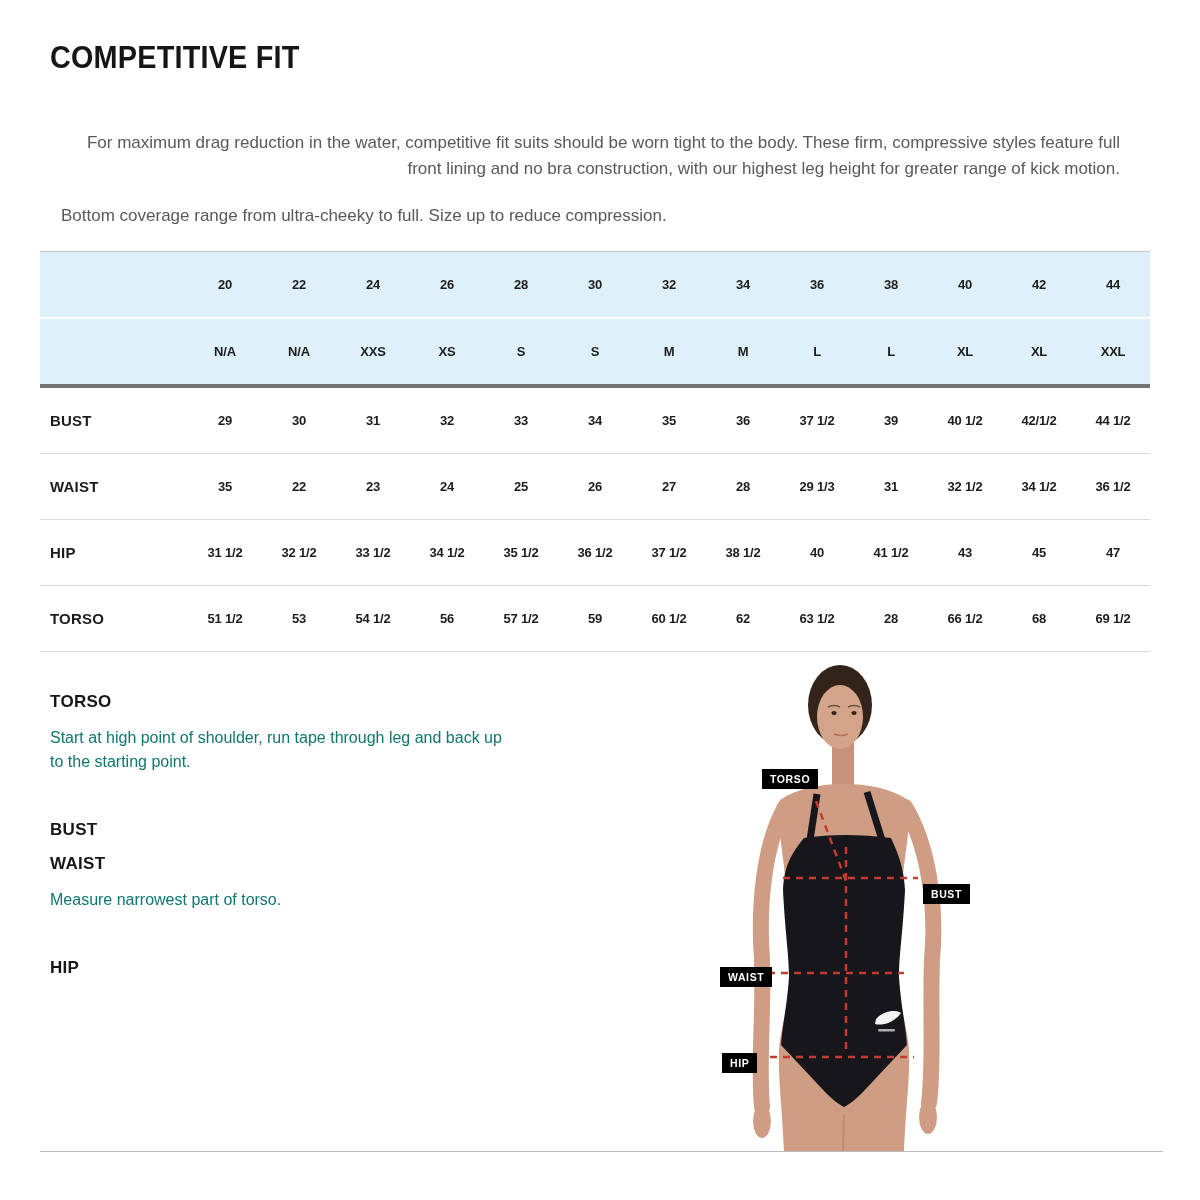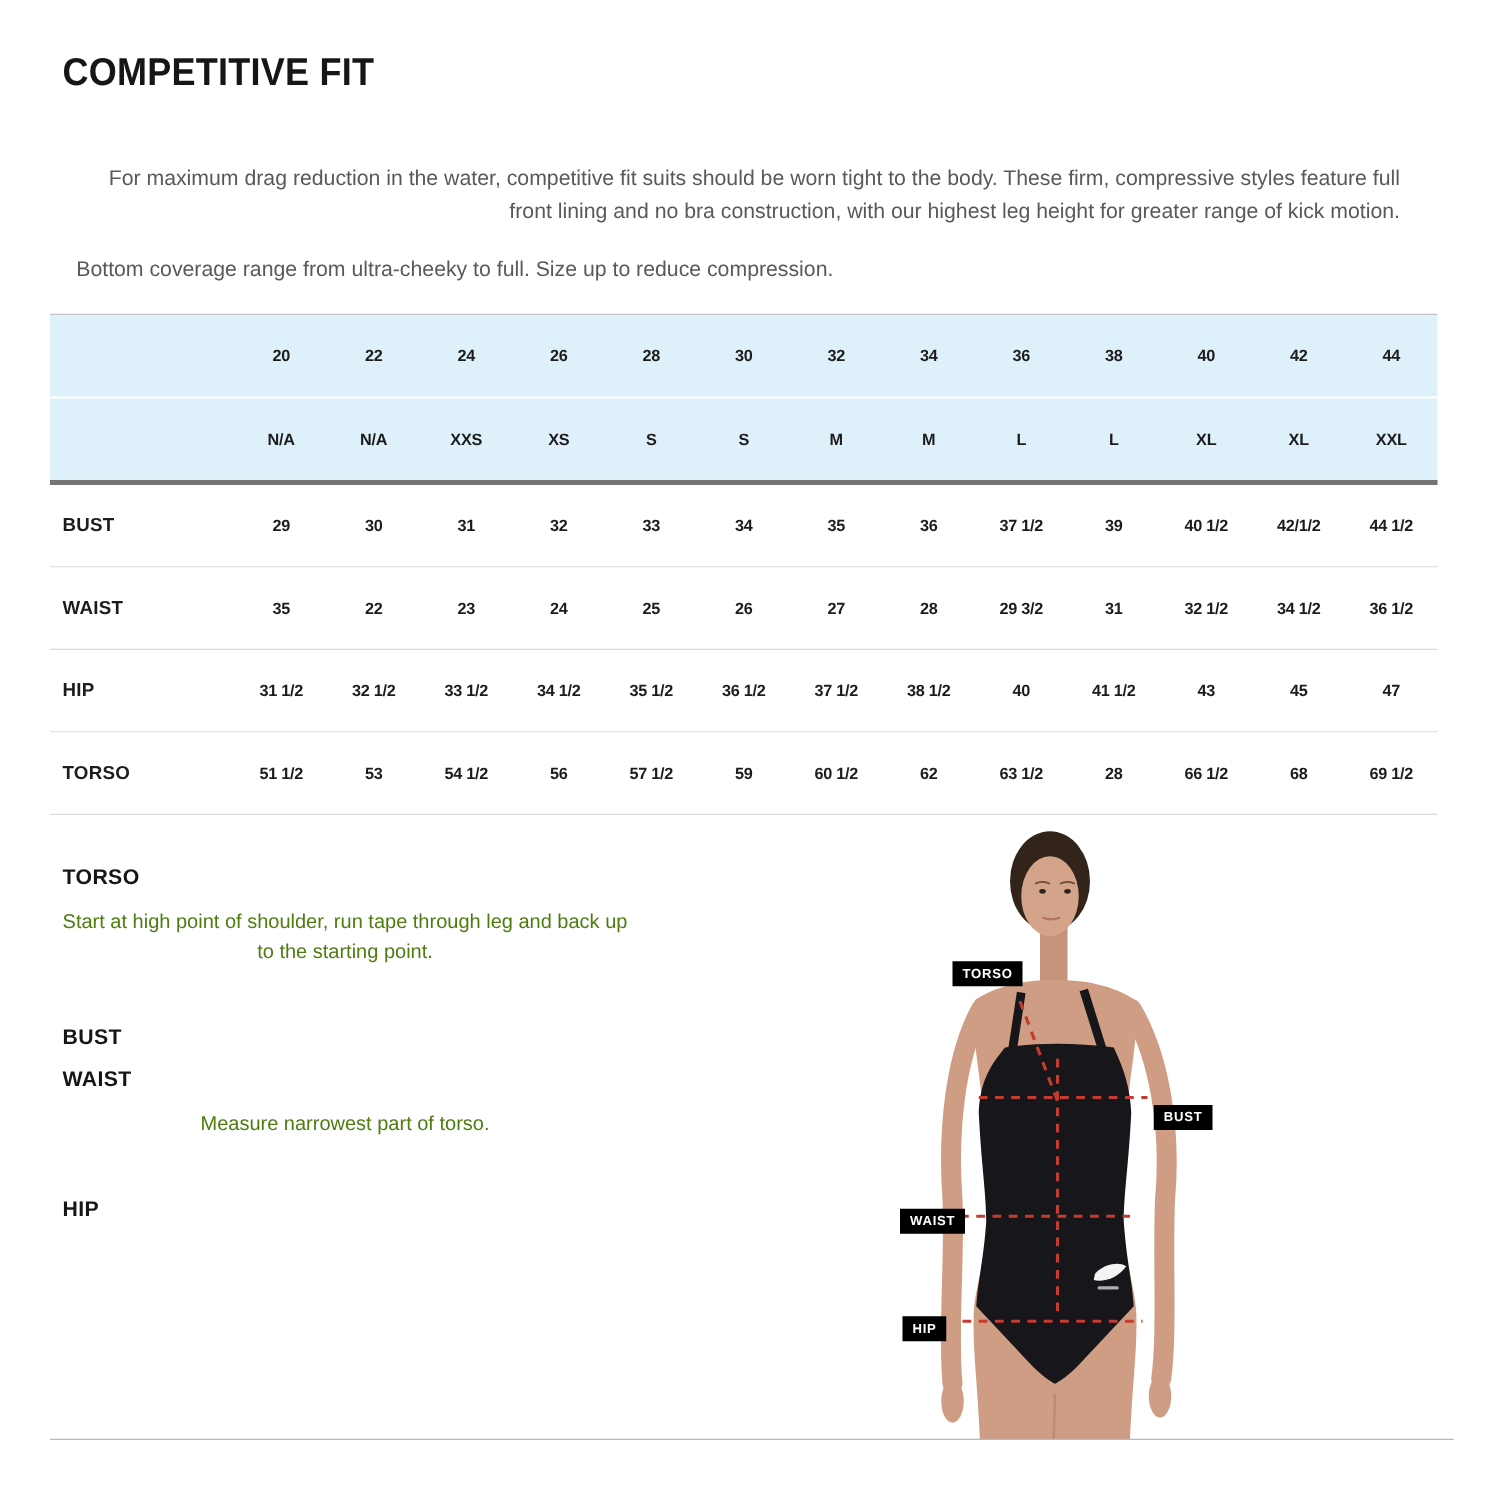--- a/index.html
+++ b/index.html
@@ -22,21 +22,21 @@
   .trow.first{border-top:1px solid #c3c3c3;border-bottom:2px solid #fbfdfe;}
   .trow.second{border-bottom:4px solid #737373;}
   .trow.data{border-bottom:1px solid #dadada;background:#fff;}
   .tcell{display:flex;align-items:center;justify-content:center;
     font-weight:700;font-size:13px;color:#1c1c1c;letter-spacing:-.2px;white-space:nowrap;}
   .tcell.lbl{justify-content:flex-start;padding-left:10px;font-size:15px;letter-spacing:.2px;}
 
   
   .guide{position:absolute;left:50px;top:692px;width:452px;}
   .guide h3{margin:0 0 14px 0;font-size:17px;font-weight:700;color:#161616;letter-spacing:.3px;}
-  .guide p{margin:0 0 46px 0;font-size:16px;line-height:24px;color:#4d7c0f;text-align:center;}
+  .guide p{margin:0 0 46px 0;font-size:16px;line-height:24px;color:#0f766e;}
 
   
   .figure-wrap{position:absolute;left:700px;top:655px;width:300px;height:500px;}
   .tag{position:absolute;background:#000;color:#fff;font-size:10.5px;font-weight:700;
     letter-spacing:.6px;padding:4px 8px;line-height:12px;white-space:nowrap;}
   .tag-torso{left:762px;top:769px;}
   .tag-bust {left:923px;top:884px;}
   .tag-waist{left:720px;top:967px;}
   .tag-hip  {left:722px;top:1053px;}
 
@@ -102,21 +102,21 @@
     <div class="trow data">
       <div class="tcell lbl">WAIST</div>
       <div class="tcell num">35</div>
       <div class="tcell num">22</div>
       <div class="tcell num">23</div>
       <div class="tcell num">24</div>
       <div class="tcell num">25</div>
       <div class="tcell num">26</div>
       <div class="tcell num">27</div>
       <div class="tcell num">28</div>
-      <div class="tcell num">29 3/2</div>
+      <div class="tcell num">29 1/3</div>
       <div class="tcell num">31</div>
       <div class="tcell num">32 1/2</div>
       <div class="tcell num">34 1/2</div>
       <div class="tcell num">36 1/2</div>
     </div>
     <div class="trow data">
       <div class="tcell lbl">HIP</div>
       <div class="tcell num">31 1/2</div>
       <div class="tcell num">32 1/2</div>
       <div class="tcell num">33 1/2</div>

